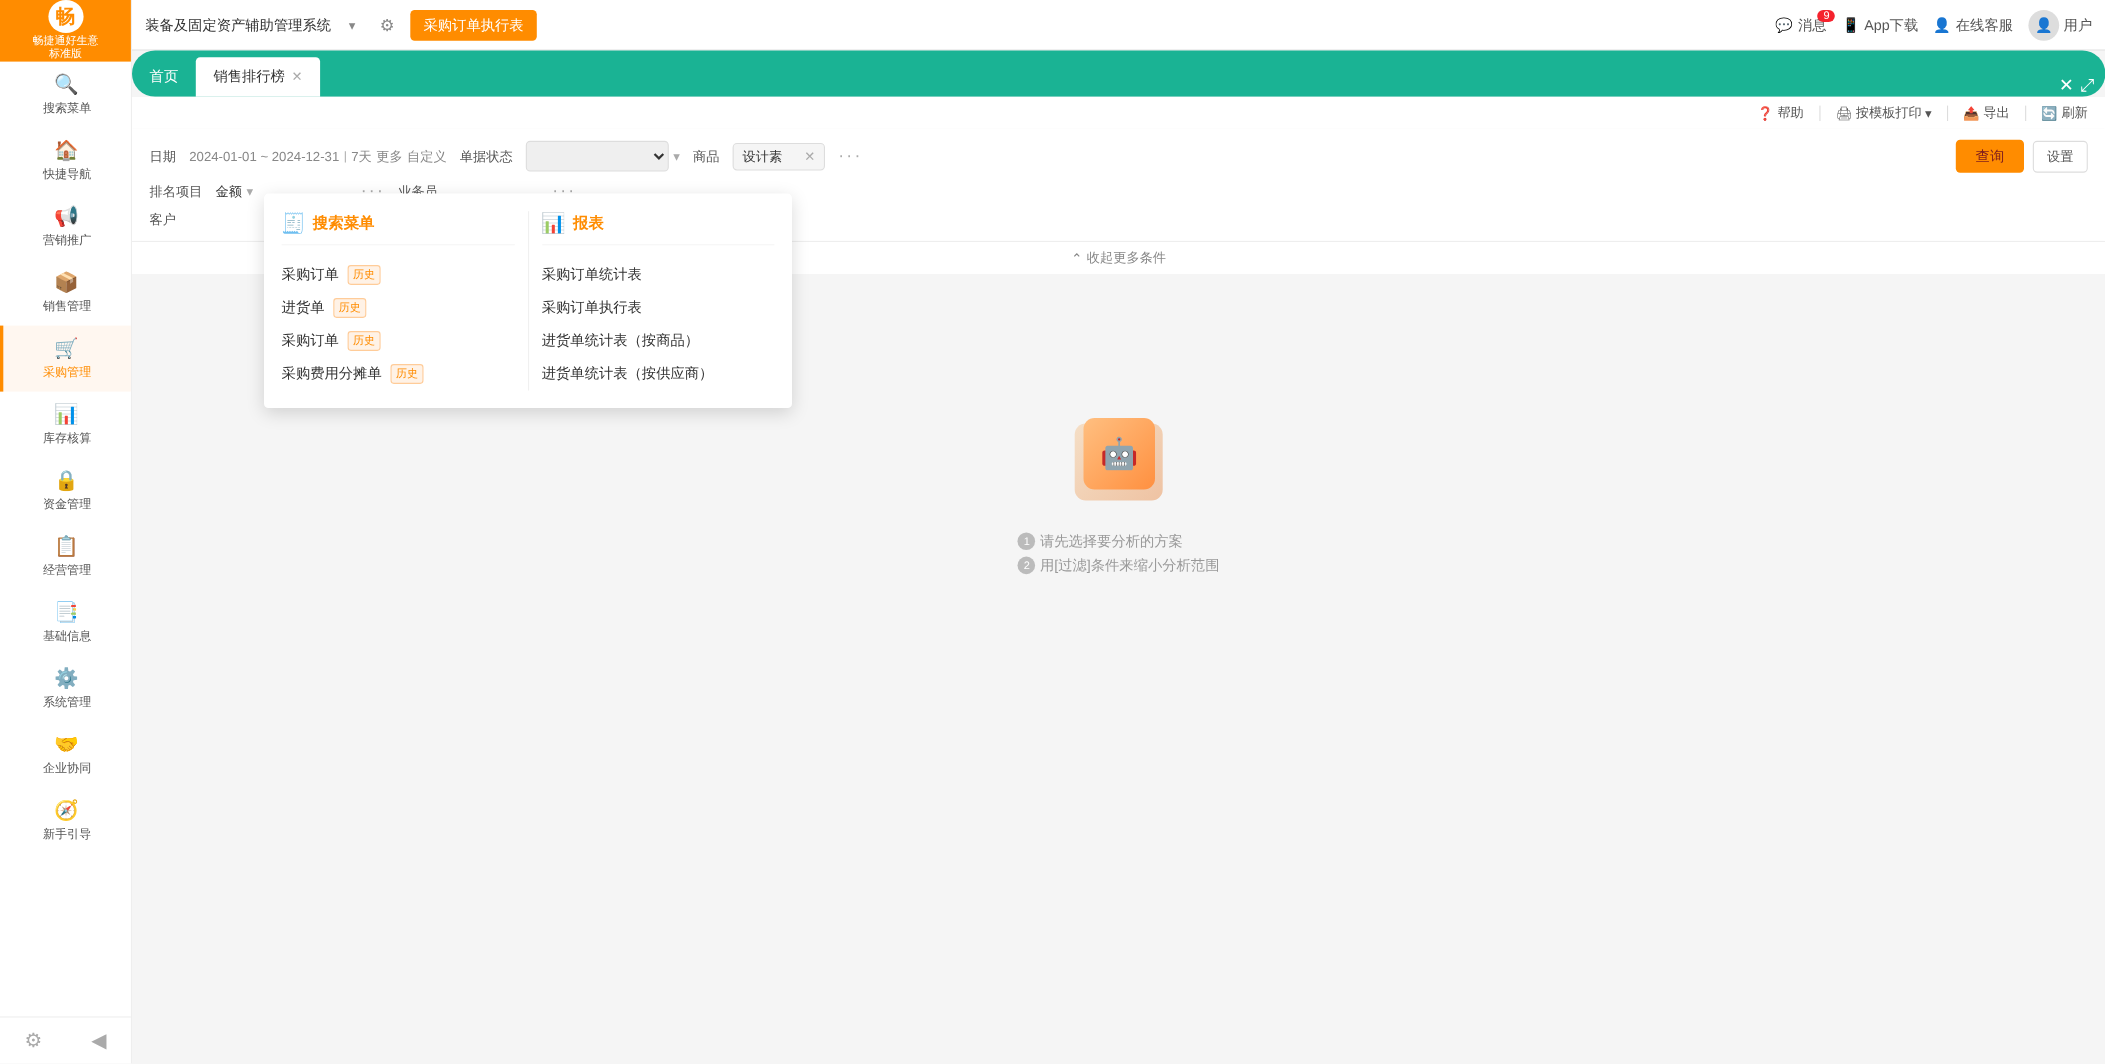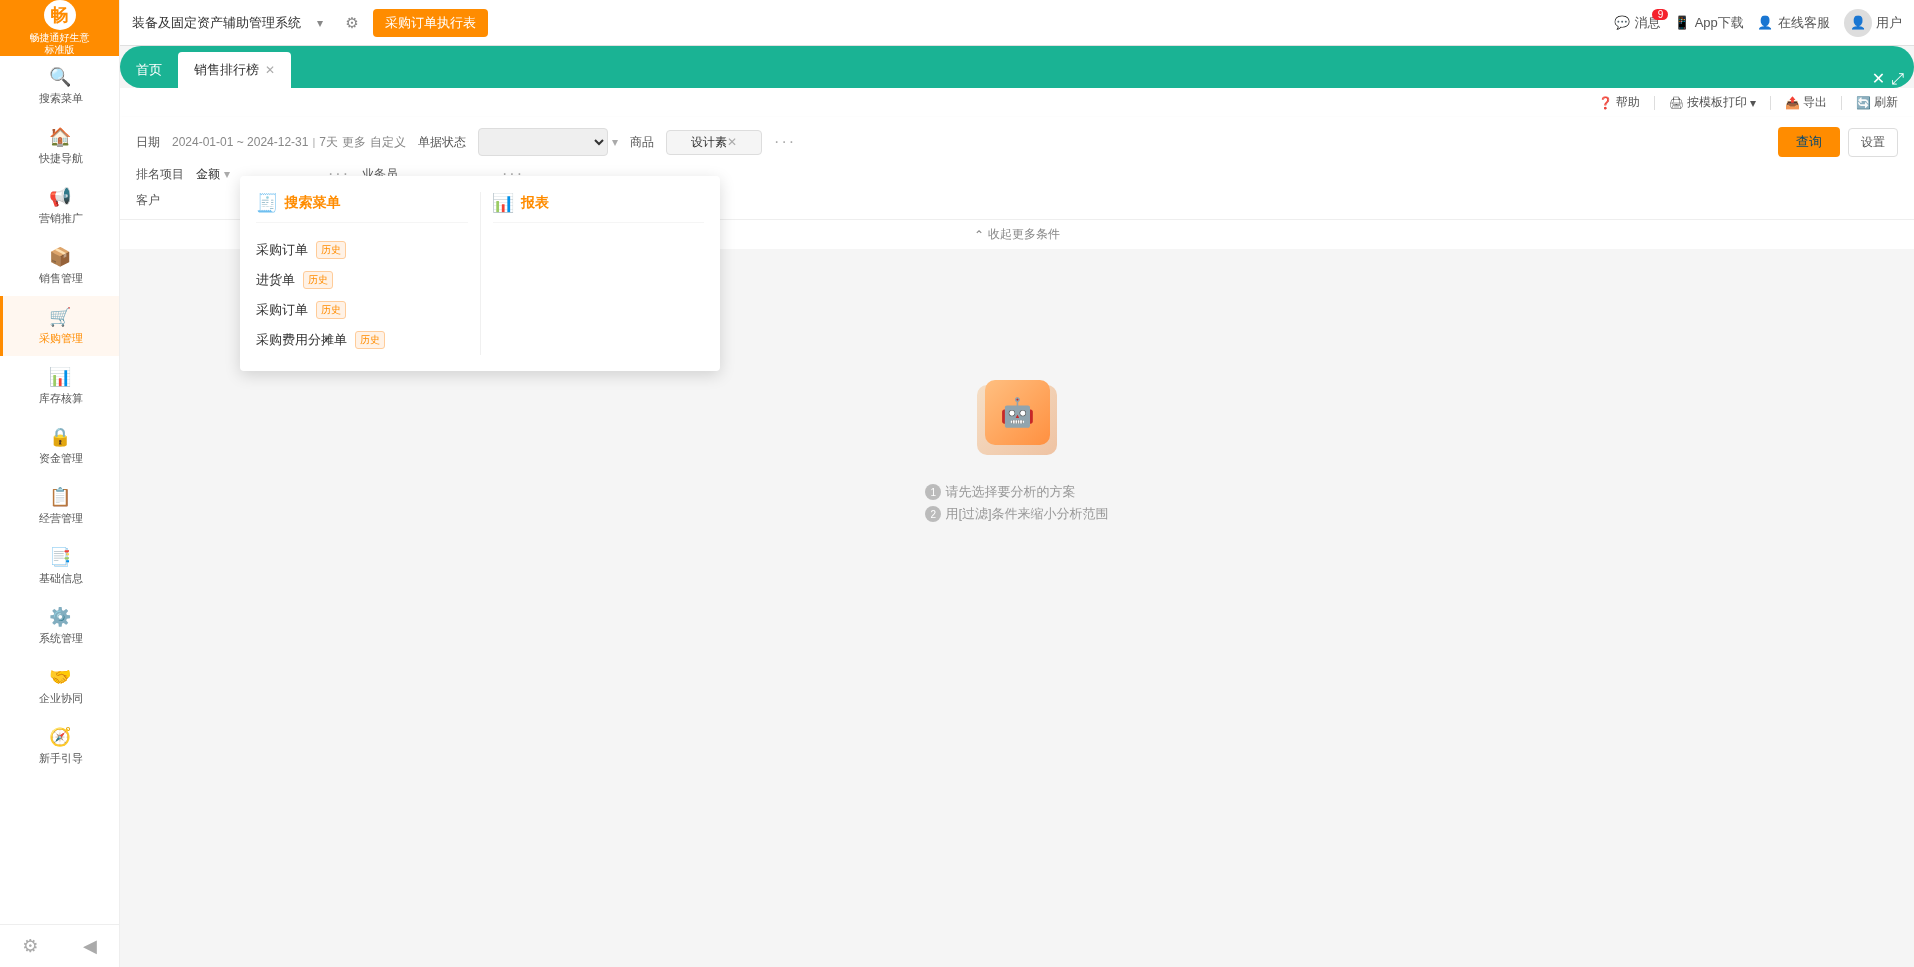--- a/index.html
+++ b/index.html
@@ -221,35 +221,35 @@
       font-size: 12px;
       color: #333;
       height: 28px;
       min-width: 80px;
     }
     .filter-tag {
       display: flex; align-items: center;
       background: #f5f5f5;
       border: 1px solid #ddd;
       border-radius: 4px;
-      padding: 3px 24px;
+      padding: 3px 8px;
       font-size: 12px;
       color: #333;
-      gap: 0;
+      gap: 20px;
     }
     .filter-tag .close { color: #aaa; cursor: pointer; }
     .filter-dots {
       color: #aaa; font-size: 16px; cursor: pointer; letter-spacing: 2px;
     }
     .filter-actions {
       display: flex; align-items: center; gap: 8px; margin-left: auto;
     }
     .btn-query {
       background: #ff8c00;
-      color: #0c4a6e;
+      color: #7f1d1d;
       border: none;
       border-radius: 4px;
       padding: 6px 18px;
       font-size: 13px;
       cursor: pointer;
     }
     .btn-setting {
       background: #fff;
       color: #555;
       border: 1px solid #ddd;
@@ -599,16 +599,30 @@
     </div>
           </div>
       </div>
       <div class="dropdown-divider"></div>
 
       <div class="dropdown-col">
         <div class="dropdown-col-title">
           <span class="dropdown-col-title-icon">📊</span>
           <span>报表</span>
         </div>
+        <div id="report-items-container">
+            <div class="dropdown-item">
+              <span>采购订单统计表</span>
+            </div>
+            <div class="dropdown-item">
+              <span>采购订单执行表</span>
+            </div>
+            <div class="dropdown-item">
+              <span>进货单统计表（按商品）</span>
+            </div>
+            <div class="dropdown-item">
+              <span>进货单统计表（按供应商）</span>
+            </div>
+          </div>
       </div>
     </div>
   </div>
 </div>
 
 </body></html>

